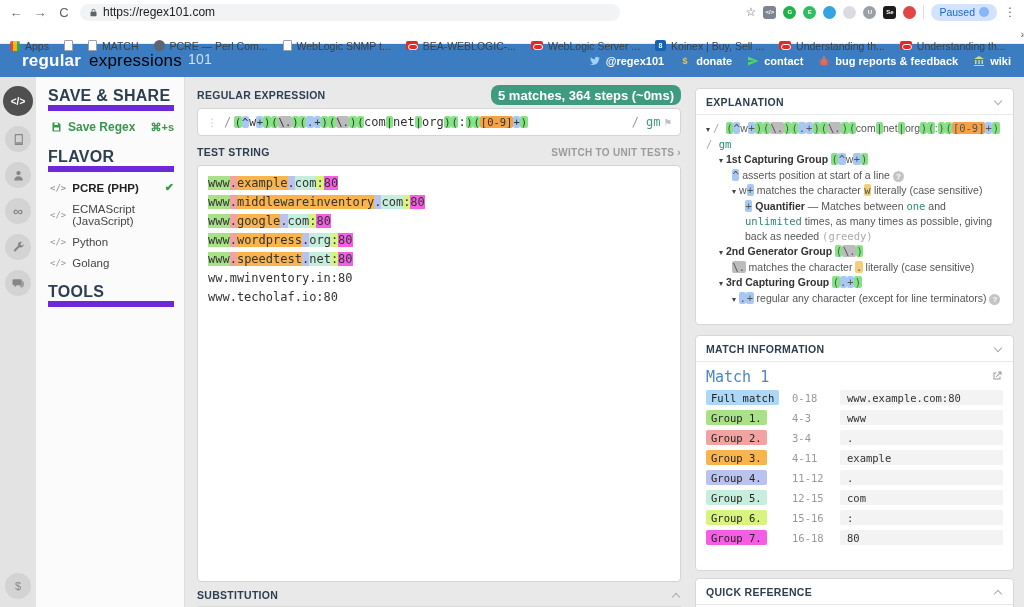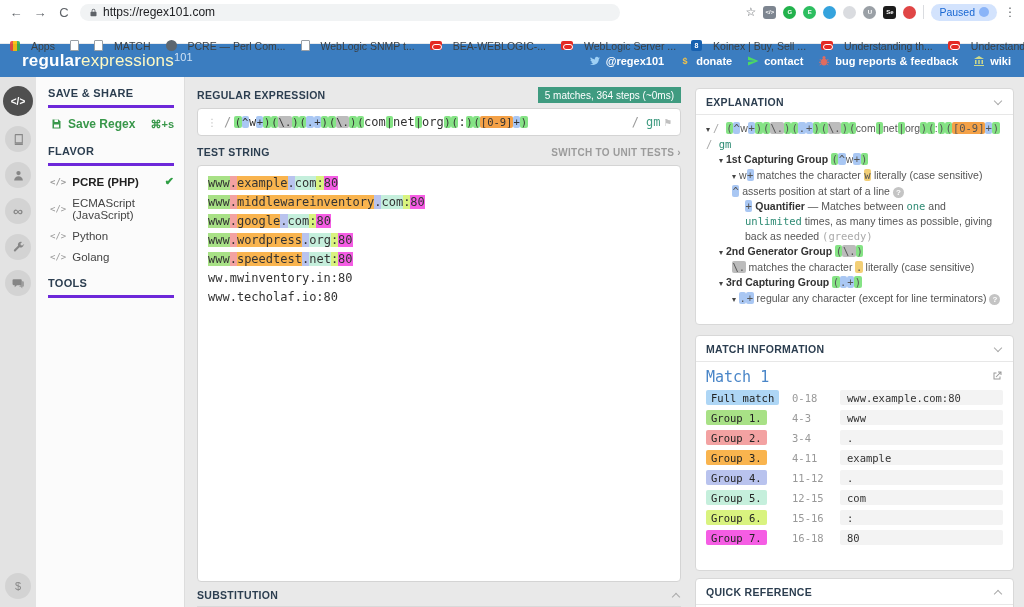--- a/index.html
+++ b/index.html
@@ -19,78 +19,78 @@
     justify-content:center; color:#fff; font-size:6px; font-weight:bold; }
   .ext.square { border-radius:3px; }
   .chrome-sep { width:1px; height:14px; background:#dadce0; }
   .paused-pill { background:#d3e3fd; color:#1967d2; font-size:10.5px; border-radius:9px;
     height:17px; display:flex; align-items:center; padding:0 8px; gap:4px; }
   .paused-badge { width:10px; height:10px; border-radius:50%; background:#8ab4f8; display:inline-block; }
   .kebab { color:#5f6368; font-size:12px; }
 
   .bookmarks { height:20px; background:#fff; display:flex; align-items:center; padding:0 10px;
     gap:15px; font-size:10.5px; color:#3c4043; border-bottom:1px solid #e8eaed; }
-  .bm { display:flex; align-items:center; gap:11px; white-space:nowrap;margin-top:24px; }
+  .bm { display:flex; align-items:center; gap:5px; white-space:nowrap;margin-top:24px; }
   .bm-ic { width:11px; height:11px; display:inline-flex; align-items:center; justify-content:center; flex:0 0 auto; }
   .fi-apps { background:
       linear-gradient(90deg,#ea4335 33%,#fbbc04 33% 66%,#34a853 66%); border-radius:2px;
       width:10px; height:10px; opacity:.9; }
   .fi-doc { width:9px; height:11px; background:#fff; border:1px solid #9aa0a6; border-radius:1px; }
   .fi-avatar { width:11px; height:11px; border-radius:50%; background:#5c6670; }
   .fi-oracle { width:12px; height:9px; background:#e42a23; border-radius:2px; position:relative; }
   .fi-oracle::after { content:""; position:absolute; left:2px; top:2.5px; width:8px; height:4px;
     border:1.4px solid #fff; border-radius:3px; }
   .fi-koinex { width:11px; height:11px; border-radius:2px; background:#1761b0; color:#fff;
     font-size:7px; font-weight:bold; display:flex; align-items:center; justify-content:center; }
   .bm-more { margin-left:auto; color:#5f6368; font-size:11px; }
 
   
   .site-header { height:33px; background:#3b7dc0; display:flex; align-items:center; padding:0 13px; }
   .brand { color:#fff; font-size:17px; letter-spacing:.2px; }
   .brand .b1 { font-weight:bold;margin-left:9px; }
-  .brand .b2 { color:#fef9c3; margin-left:0; }
-  .brand .b3 { color:#cfe2f5; font-size:11px; margin-left:0; vertical-align:top; }
+  .brand .b2 { color:#000000; margin-left:8px; }
+  .brand .b3 { color:#cfe2f5; font-size:14px; margin-left:6px; vertical-align:top; }
   .header-links { margin-left:auto; display:flex; align-items:center; gap:15px; }
   .hlink { color:#fff; font-size:11px; font-weight:bold; display:flex; align-items:center; gap:5px; }
   .hlink svg { width:12px; height:12px; }
 
   
   .app { display:flex; height:530px; }
 
   .rail { width:36px; background:#e3e3e3; display:flex; flex-direction:column; align-items:center;
     padding-top:9px; gap:10px; position:relative; flex:0 0 auto; }
   .circ { width:26px; height:26px; border-radius:50%; background:#d3d3d3; color:#868686;
     display:flex; align-items:center; justify-content:center; font-size:11px; }
   .circ svg { width:13px; height:13px; }
   .circ.active { width:30px; height:30px; background:#4f4f4f; color:#fff; font-weight:bold; font-size:10px; }
   .rail-bottom { position:absolute; bottom:8px; }
 
   .sidebar { width:149px; background:#fbfbfb; border-right:1px solid #ddd; padding:10px 10px 0 12px;
     flex:0 0 auto; }
-  .side-h { font-size:11px; font-weight:bold; color:#2c3e50; letter-spacing:.3px;
-    padding-bottom:6px; border-bottom:3px solid #6d28d9; margin-bottom:9px; }
+  .side-h { font-size:16px; font-weight:bold; color:#2c3e50; letter-spacing:.3px;
+    padding-bottom:0; border-bottom:6px solid #6d28d9; margin-bottom:9px; }
   .side-sec { margin-bottom:14px; }
   .save-row { display:flex; align-items:center; gap:6px; color:#38974a; font-size:12px;
     font-weight:bold; padding-left:2px; }
   .save-row svg { width:12px; height:12px; }
   .save-short { margin-left:auto; font-weight:bold; font-size:11px; }
   .flav-row { display:flex; align-items:center; gap:6px; font-size:11.5px; color:#444;
     margin-bottom:9px; padding-left:2px; }
   .flav-code { color:#9a9a9a; font-size:9px; font-family:"DejaVu Sans Mono", monospace; }
   .flav-row.active { font-weight:bold; color:#222; }
   .flav-check { margin-left:auto; color:#2f9e44; font-weight:bold; font-size:11px; }
   .tool-row { display:flex; align-items:center; gap:7px; font-size:11.5px; color:#444;
     margin-bottom:10px; padding-left:2px; }
   .tool-row svg { width:12px; height:12px; color:#8a8a8a; }
 
   
   .main { flex:1; padding:9px 9px 0 12px; display:flex; flex-direction:column; min-width:0; }
   .panel-head { display:flex; align-items:center; justify-content:space-between; margin-bottom:4px; height:18px; }
   .panel-title { font-size:10.5px; font-weight:bold; color:#2c3e50; letter-spacing:.3px; }
-  .badge { background:#3f9b80; color:#fff; font-size:10px; font-weight:normal; padding:2.5px 7px; border-radius:0; }
+  .badge { background:#3f9b80; color:#fff; font-size:13px; font-weight:bold; padding:2.5px 7px; border-radius:8px; }
   .switch-link { font-size:10px; font-weight:bold; color:#9b9b9b; letter-spacing:.3px; }
 
   .regex-box { background:#fff; border:1px solid #d4d4d4; border-radius:4px; height:28px;
     display:flex; align-items:center; padding:0 9px; font-family:"DejaVu Sans Mono", monospace;
     font-size:12px; color:#333; margin-bottom:7px; }
   .drag-dots { color:#c0c0c0; font-size:10px; margin-right:5px; letter-spacing:-1px; }
   .delim { color:#9a9a9a; margin:0 3px; }
   .regex-right { margin-left:auto; display:flex; align-items:center; gap:4px; }
   .flags { color:#3f9b80; }
   .flag-ic { color:#c0c0c0; font-size:11px; }
@@ -384,22 +384,22 @@
 
   <div class="right">
     <div class="card card-expl">
       <div class="card-head">
         <span class="panel-title">EXPLANATION</span>
         <span class="chev"></span>
       </div>
       <div class="expl-body" id="expl-body">
           <div class="exp-line" style="padding-left: 0px;"><span class="exp-arrow">▾</span><span class="mono s-gr">/ </span><span class="tok s-g">(</span><span class="tok s-bl">^</span><span class="s-p">w</span><span class="tok s-bl">+</span><span class="tok s-g">)</span><span class="tok s-g">(</span><span class="tok s-gy">\.</span><span class="tok s-g">)</span><span class="tok s-g">(</span><span class="tok s-bl">.</span><span class="tok s-bl">+</span><span class="tok s-g">)</span><span class="tok s-g">(</span><span class="tok s-gy">\.</span><span class="tok s-g">)</span><span class="tok s-g">(</span><span class="s-p">com</span><span class="tok s-g">|</span><span class="s-p">net</span><span class="tok s-g">|</span><span class="s-p">org</span><span class="tok s-g">)</span><span class="tok s-g">(</span><span class="s-p">:</span><span class="tok s-g">)</span><span class="tok s-g">(</span><span class="tok s-or">[0-9]</span><span class="tok s-bl">+</span><span class="tok s-g">)</span><span class="mono s-gr"> / </span><span class="mono s-tl">gm</span></div>
           <div class="exp-line" style="padding-left: 13px;"><span class="exp-arrow">▾</span><span class="s-b">1st Capturing Group </span><span class="tok s-g">(</span><span class="tok s-bl">^</span><span class="s-p">w</span><span class="tok s-bl">+</span><span class="tok s-g">)</span></div>
+          <div class="exp-line" style="padding-left: 26px;"><span class="tok s-bl">^</span><span class="s-p"> asserts position at start of a line </span><span class="help">?</span></div>
           <div class="exp-line" style="padding-left: 26px;"><span class="exp-arrow">▾</span><span class="s-p">w</span><span class="tok s-bl">+</span><span class="s-p"> matches the character </span><span class="tok s-yl">w</span><span class="s-p"> literally (case sensitive)</span></div>
-          <div class="exp-line" style="padding-left: 26px;"><span class="tok s-bl">^</span><span class="s-p"> asserts position at start of a line </span><span class="help">?</span></div>
           <div class="exp-line" style="padding-left: 39px;"><span class="tok s-bl">+</span><span class="s-p"> </span><span class="s-b">Quantifier</span><span class="s-p"> — Matches between </span><span class="s-tl">one</span><span class="s-p"> and </span><span class="s-tl">unlimited</span><span class="s-p"> times, as many times as possible, giving back as needed </span><span class="s-gr">(greedy)</span></div>
           <div class="exp-line" style="padding-left: 13px;"><span class="exp-arrow">▾</span><span class="s-b">2nd Generator Group </span><span class="tok s-g">(</span><span class="tok s-gy">\.</span><span class="tok s-g">)</span></div>
           <div class="exp-line" style="padding-left: 26px;"><span class="tok s-gy">\.</span><span class="s-p"> matches the character </span><span class="tok s-yl">.</span><span class="s-p"> literally (case sensitive)</span></div>
           <div class="exp-line" style="padding-left: 13px;"><span class="exp-arrow">▾</span><span class="s-b">3rd Capturing Group </span><span class="tok s-g">(</span><span class="tok s-bl">.</span><span class="tok s-bl">+</span><span class="tok s-g">)</span></div>
           <div class="exp-line" style="padding-left: 26px;"><span class="exp-arrow">▾</span><span class="tok s-bl">.</span><span class="tok s-bl">+</span><span class="s-p"> regular any character (except for line terminators) </span><span class="help">?</span></div>
           <div class="exp-line" style="padding-left: 39px;"></div>
         </div>
     </div>
 
     <div class="card card-match">

